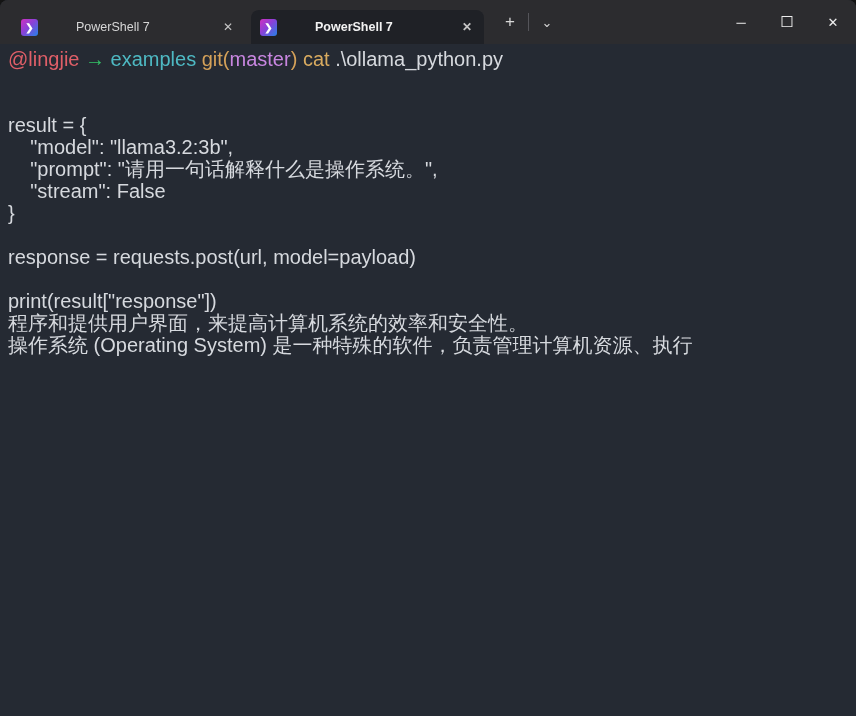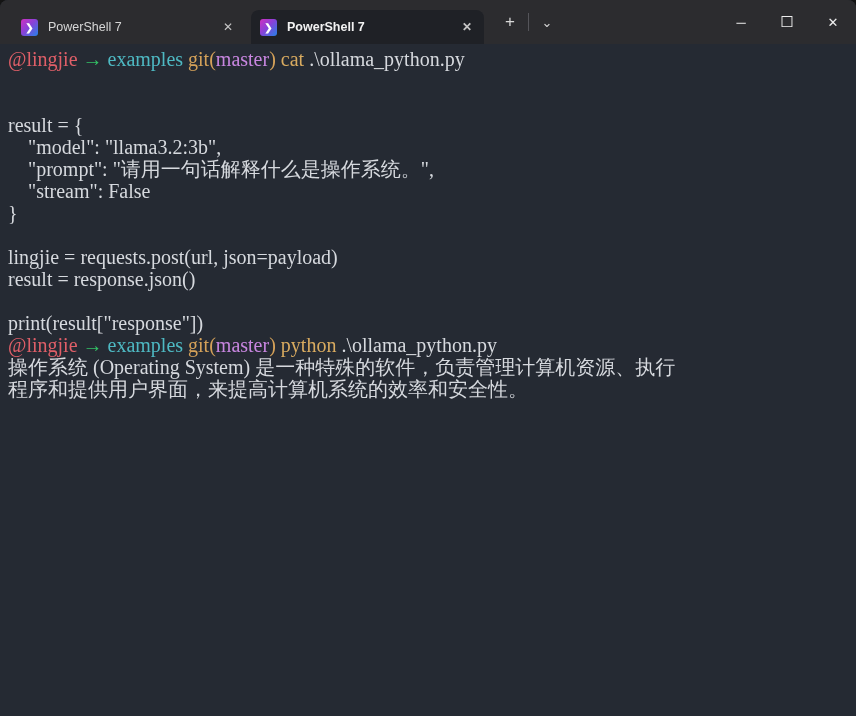--- a/index.html
+++ b/index.html
@@ -34,21 +34,21 @@
   .tab.active { background:#1f2126; color:#f2f2f2; font-weight:700; }
   .tab .ps-icon {
     width:17px; height:17px; flex:0 0 17px;
     border-radius:3px;
     background:linear-gradient(135deg,#d02fc0 0%,#8a41d8 45%,#2582e8 100%);
     color:#ffffff;
     font-size:10px; font-weight:700;
     display:flex; align-items:center; justify-content:center;
     margin-right:10px;
   }
-  .tab .tab-title { flex:1 1 auto; overflow:hidden; white-space:nowrap; }
+  .tab .tab-title { flex:1 1 auto; overflow:hidden; white-space:nowrap;margin-left:28px; }
   .tab .tab-close {
     width:18px; height:18px; flex:0 0 18px;
     display:flex; align-items:center; justify-content:center;
     color:#c5c5c5; font-size:12px; border-radius:3px;
   }
   .tab-actions { display:flex; align-items:center; height:44px; padding-left:6px; }
   .btn-newtab, .btn-tabmenu {
     width:28px; height:26px;
     display:flex; align-items:center; justify-content:center;
     color:#d8d8d8; border-radius:4px;
@@ -63,21 +63,21 @@
     width:46px; display:flex; align-items:center; justify-content:center;
     color:#eeeeee; font-size:13px;
   }
   .win-btn.maximize { font-size:15px; }
 
   
   .terminal {
     flex:1 1 auto;
     background:#252a33;
     padding:4px 0 8px 8px;
-    font-family:Liberation Serif, serif;
+    font-family:Liberation Sans, sans-serif;
     font-size:20px;
     line-height:22px;
     overflow:hidden;
   }
   .line { white-space:pre; height:22px; }
   .c-fg     { color:#d6d9de; }
   .c-user   { color:#e05f68; }
   .c-arrow  { color:#33c366; font-weight:700; }
   .c-dir    { color:#4eb9c3; }
   .c-git    { color:#d4a159; }
@@ -131,23 +131,21 @@
     <div id="terminal-output">
         <div class="line"><span class="c-user">@lingjie </span><span class="c-arrow">→ </span><span class="c-dir">examples </span><span class="c-git">git(</span><span class="c-branch">master</span><span class="c-git">) </span><span class="c-cmd">cat </span><span class="c-fg">.\ollama_python.py</span></div>
         <div class="line">&nbsp;</div>
         <div class="line">&nbsp;</div>
         <div class="line"><span class="c-fg">result = {</span></div>
         <div class="line"><span class="c-fg">    "model": "llama3.2:3b",</span></div>
         <div class="line"><span class="c-fg">    "prompt": "请用一句话解释什么是操作系统。",</span></div>
         <div class="line"><span class="c-fg">    "stream": False</span></div>
         <div class="line"><span class="c-fg">}</span></div>
         <div class="line">&nbsp;</div>
-        <div class="line"><span class="c-fg">lingjie = requests.post(url, json=payload)</span></div>
-        <div class="line"><span class="c-fg">result = response.json()</span></div>
+        <div class="line"><span class="c-fg">response = requests.post(url, model=payload)</span></div>
         <div class="line">&nbsp;</div>
         <div class="line"><span class="c-fg">print(result["response"])</span></div>
-        <div class="line"><span class="c-user">@lingjie </span><span class="c-arrow">→ </span><span class="c-dir">examples </span><span class="c-git">git(</span><span class="c-branch">master</span><span class="c-git">) </span><span class="c-cmd">python </span><span class="c-fg">.\ollama_python.py</span></div>
+        <div class="line"><span class="c-fg">程序和提供用户界面，来提高计算机系统的效率和安全性。</span></div>
         <div class="line"><span class="c-fg">操作系统 (Operating System) 是一种特殊的软件，负责管理计算机资源、执行</span></div>
-        <div class="line"><span class="c-fg">程序和提供用户界面，来提高计算机系统的效率和安全性。</span></div>
       </div>
   </div>
 
 </div>
 
 </body></html>

